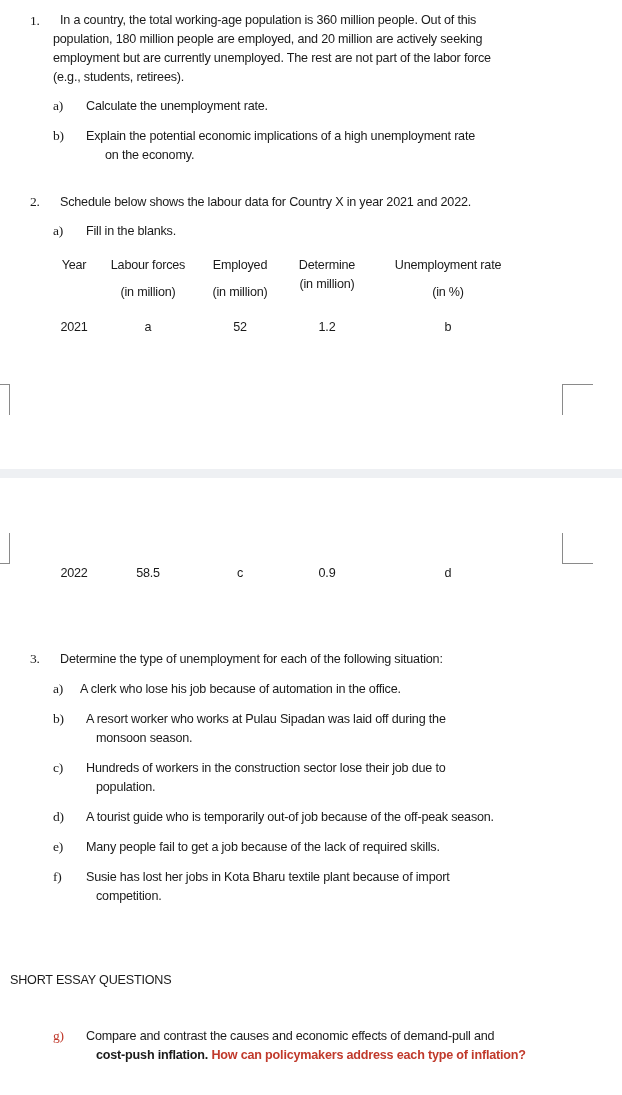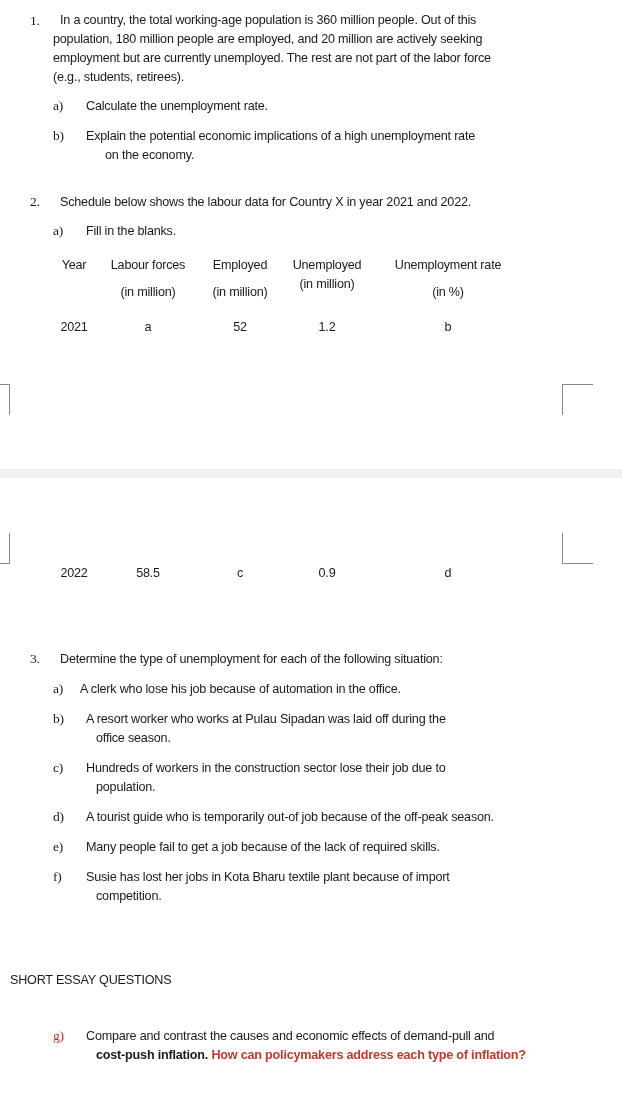--- a/index.html
+++ b/index.html
@@ -44,21 +44,21 @@
   <div>
 
     <span class="cell" style="left:52px;width:44px;top:258px;">Year</span>
 
     <span class="cell" style="left:100px;width:96px;top:258px;">Labour forces</span>
     <span class="cell" style="left:100px;width:96px;top:285px;">(in million)</span>
 
     <span class="cell" style="left:202px;width:76px;top:258px;">Employed</span>
     <span class="cell" style="left:202px;width:76px;top:285px;">(in million)</span>
 
-    <span class="cell" style="left:284px;width:86px;top:258px;">Unemployed</span>
+    <span class="cell" style="left:284px;width:86px;top:258px;">Determine</span>
     <span class="cell" style="left:284px;width:86px;top:277px;">(in million)</span>
 
     <span class="cell" style="left:383px;width:130px;top:258px;">Unemployment rate</span>
     <span class="cell" style="left:383px;width:130px;top:285px;">(in %)</span>
 
     <div>
       <span class="cell" style="left:52px;width:44px;top:320px;">2021</span>
       <span class="cell" style="left:100px;width:96px;top:320px;">a</span>
       <span class="cell" style="left:202px;width:76px;top:320px;">52</span>
       <span class="cell" style="left:284px;width:86px;top:320px;">1.2</span>
@@ -83,21 +83,21 @@
 
 <div>
   <span class="abs num" style="left:30px;top:651px;">3.</span>
   <span class="abs" style="left:60px;top:652px;">Determine the type of unemployment for each of the following situation:</span>
 
   <span class="abs lbl" style="left:53px;top:681px;">a)</span>
   <span class="abs" style="left:80px;top:682px;">A clerk who lose his job because of automation in the office.</span>
 
   <span class="abs lbl" style="left:53px;top:711px;">b)</span>
   <span class="abs" style="left:86px;top:712px;">A resort worker who works at Pulau Sipadan was laid off during the</span>
-  <span class="abs" style="left:96px;top:731px;">office season.</span>
+  <span class="abs" style="left:96px;top:731px;">monsoon season.</span>
 
   <span class="abs lbl" style="left:53px;top:760px;">c)</span>
   <span class="abs" style="left:86px;top:761px;">Hundreds of workers in the construction sector lose their job due to</span>
   <span class="abs" style="left:96px;top:780px;">population.</span>
 
   <span class="abs lbl" style="left:53px;top:809px;">d)</span>
   <span class="abs" style="left:86px;top:810px;">A tourist guide who is temporarily out-of job because of the off-peak season.</span>
 
   <span class="abs lbl" style="left:53px;top:839px;">e)</span>
   <span class="abs" style="left:86px;top:840px;">Many people fail to get a job because of the lack of required skills.</span>

